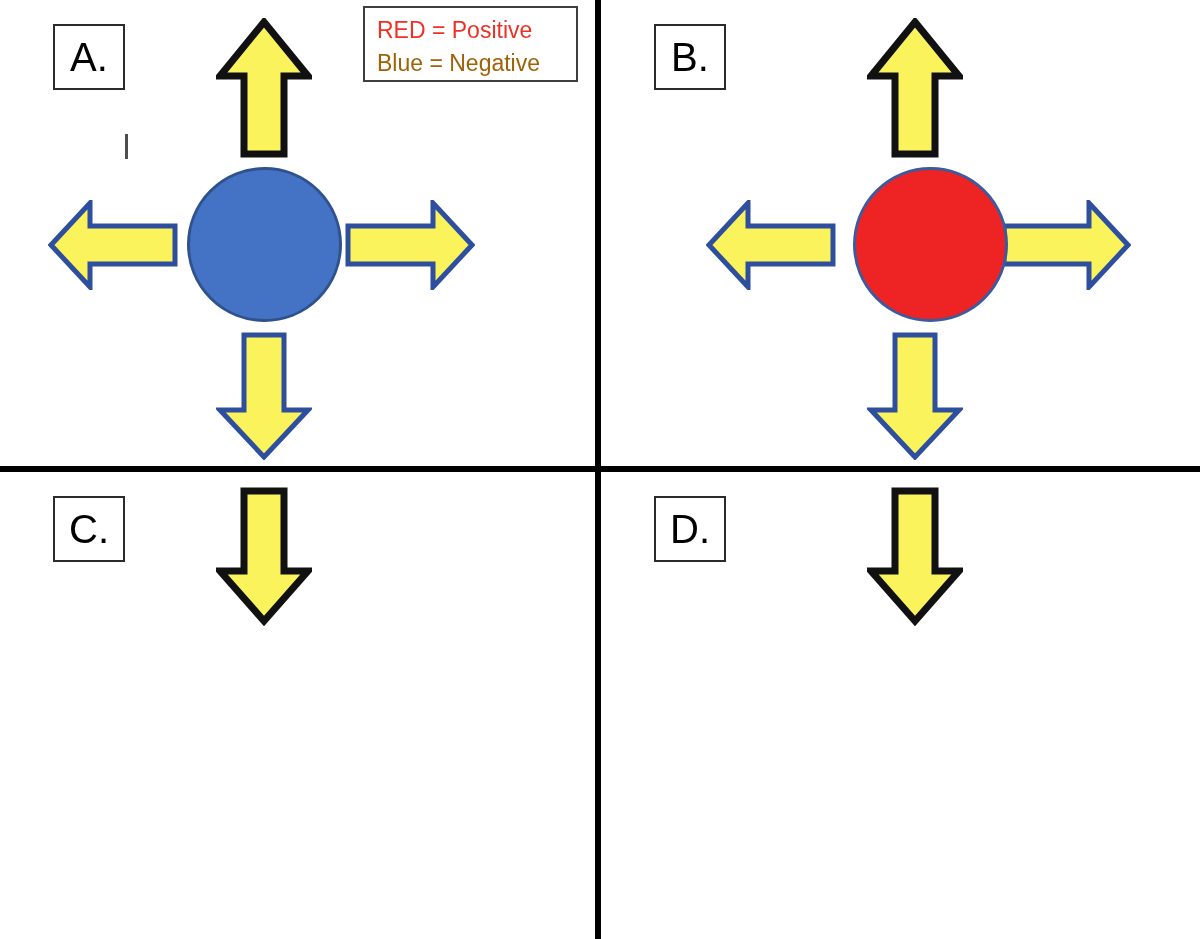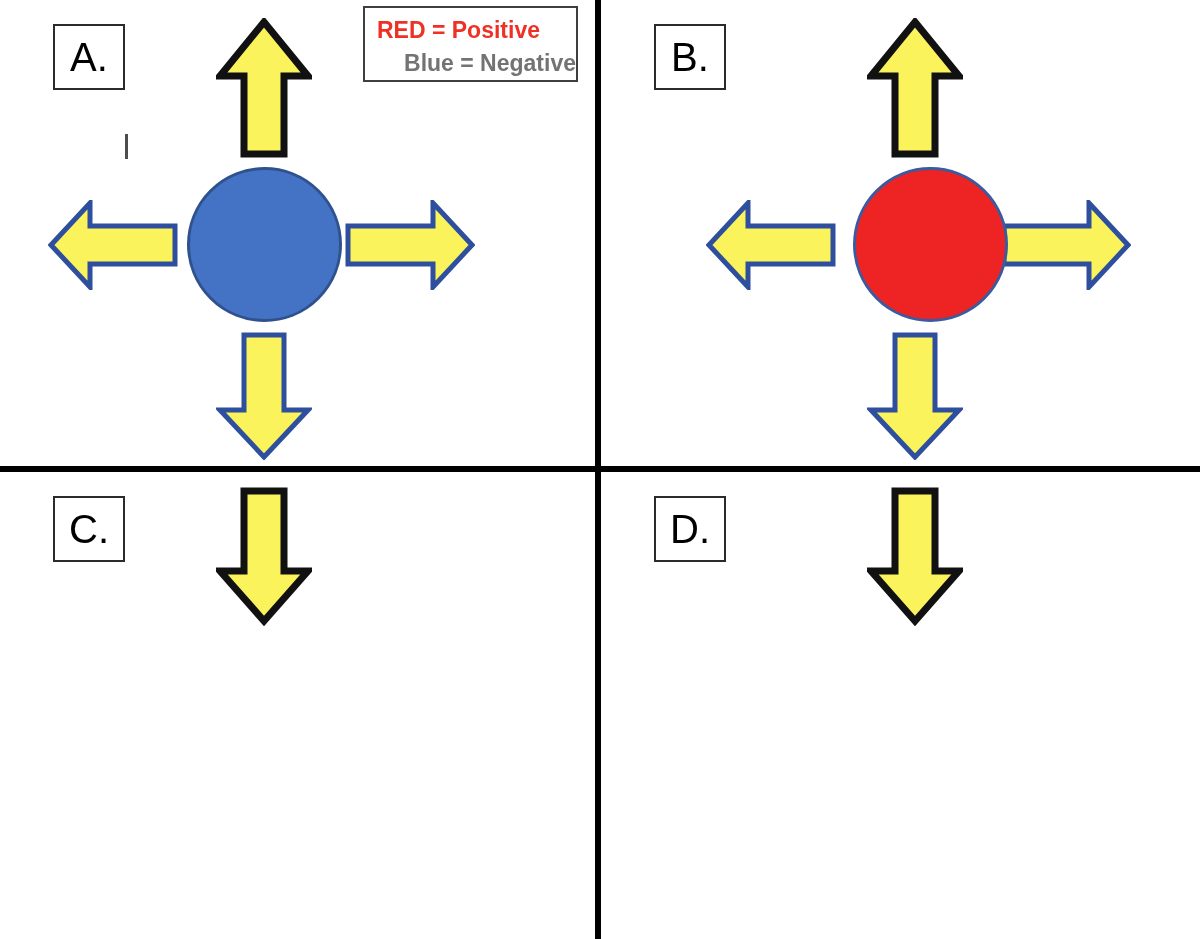--- a/index.html
+++ b/index.html
@@ -72,26 +72,26 @@
     top: 6px;
     width: 215px;
     height: 76px;
     border: 2px solid #3f3f3f;
     background: #ffffff;
     box-sizing: border-box;
     padding: 6px 0 0 12px;
   }
   .legend-line {
     font-size: 23px;
-    font-weight: bold;
+    font-weight: normal;
     line-height: 1.42;
     white-space: nowrap;
   }
   #legend-positive { color: #ED3125; }
-  #legend-negative { color: #737373; text-align: right; }
+  #legend-negative { color: #a16207; }
 
   
   .circle {
     position: absolute;
     border-radius: 50%;
     box-sizing: border-box;
   }
   .circle.blue {
     background: #4472C4;
     border: 3px solid #2F528F;

